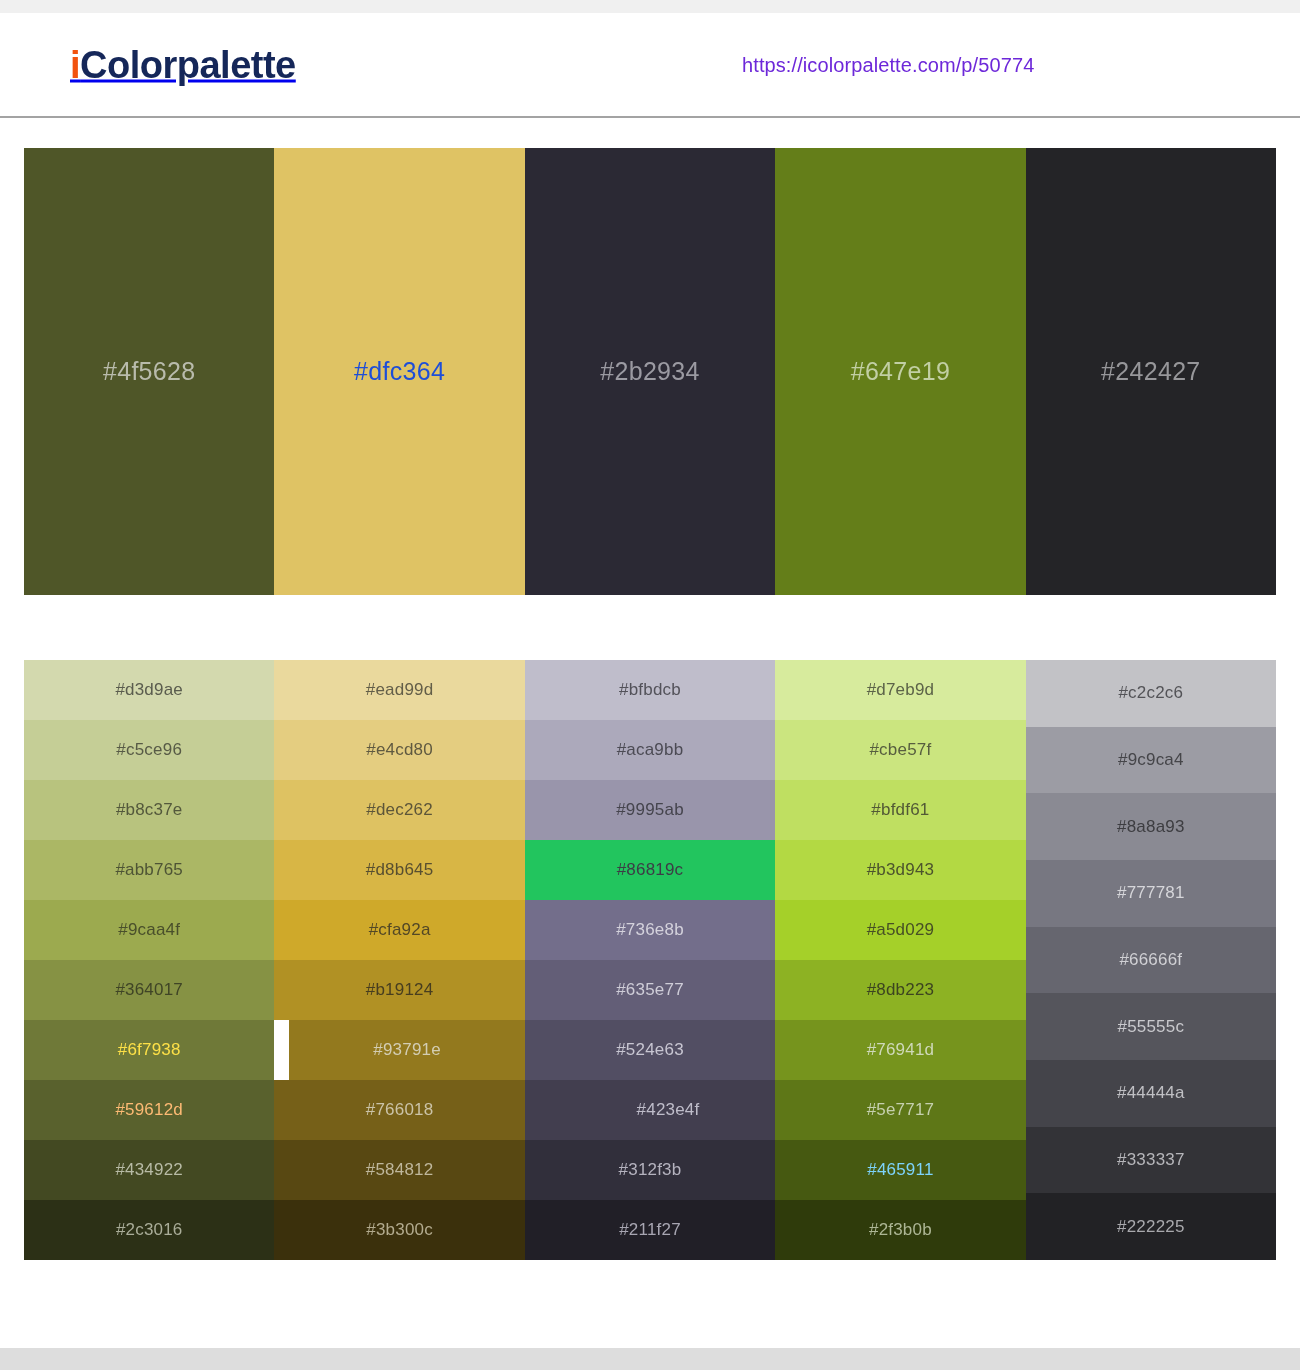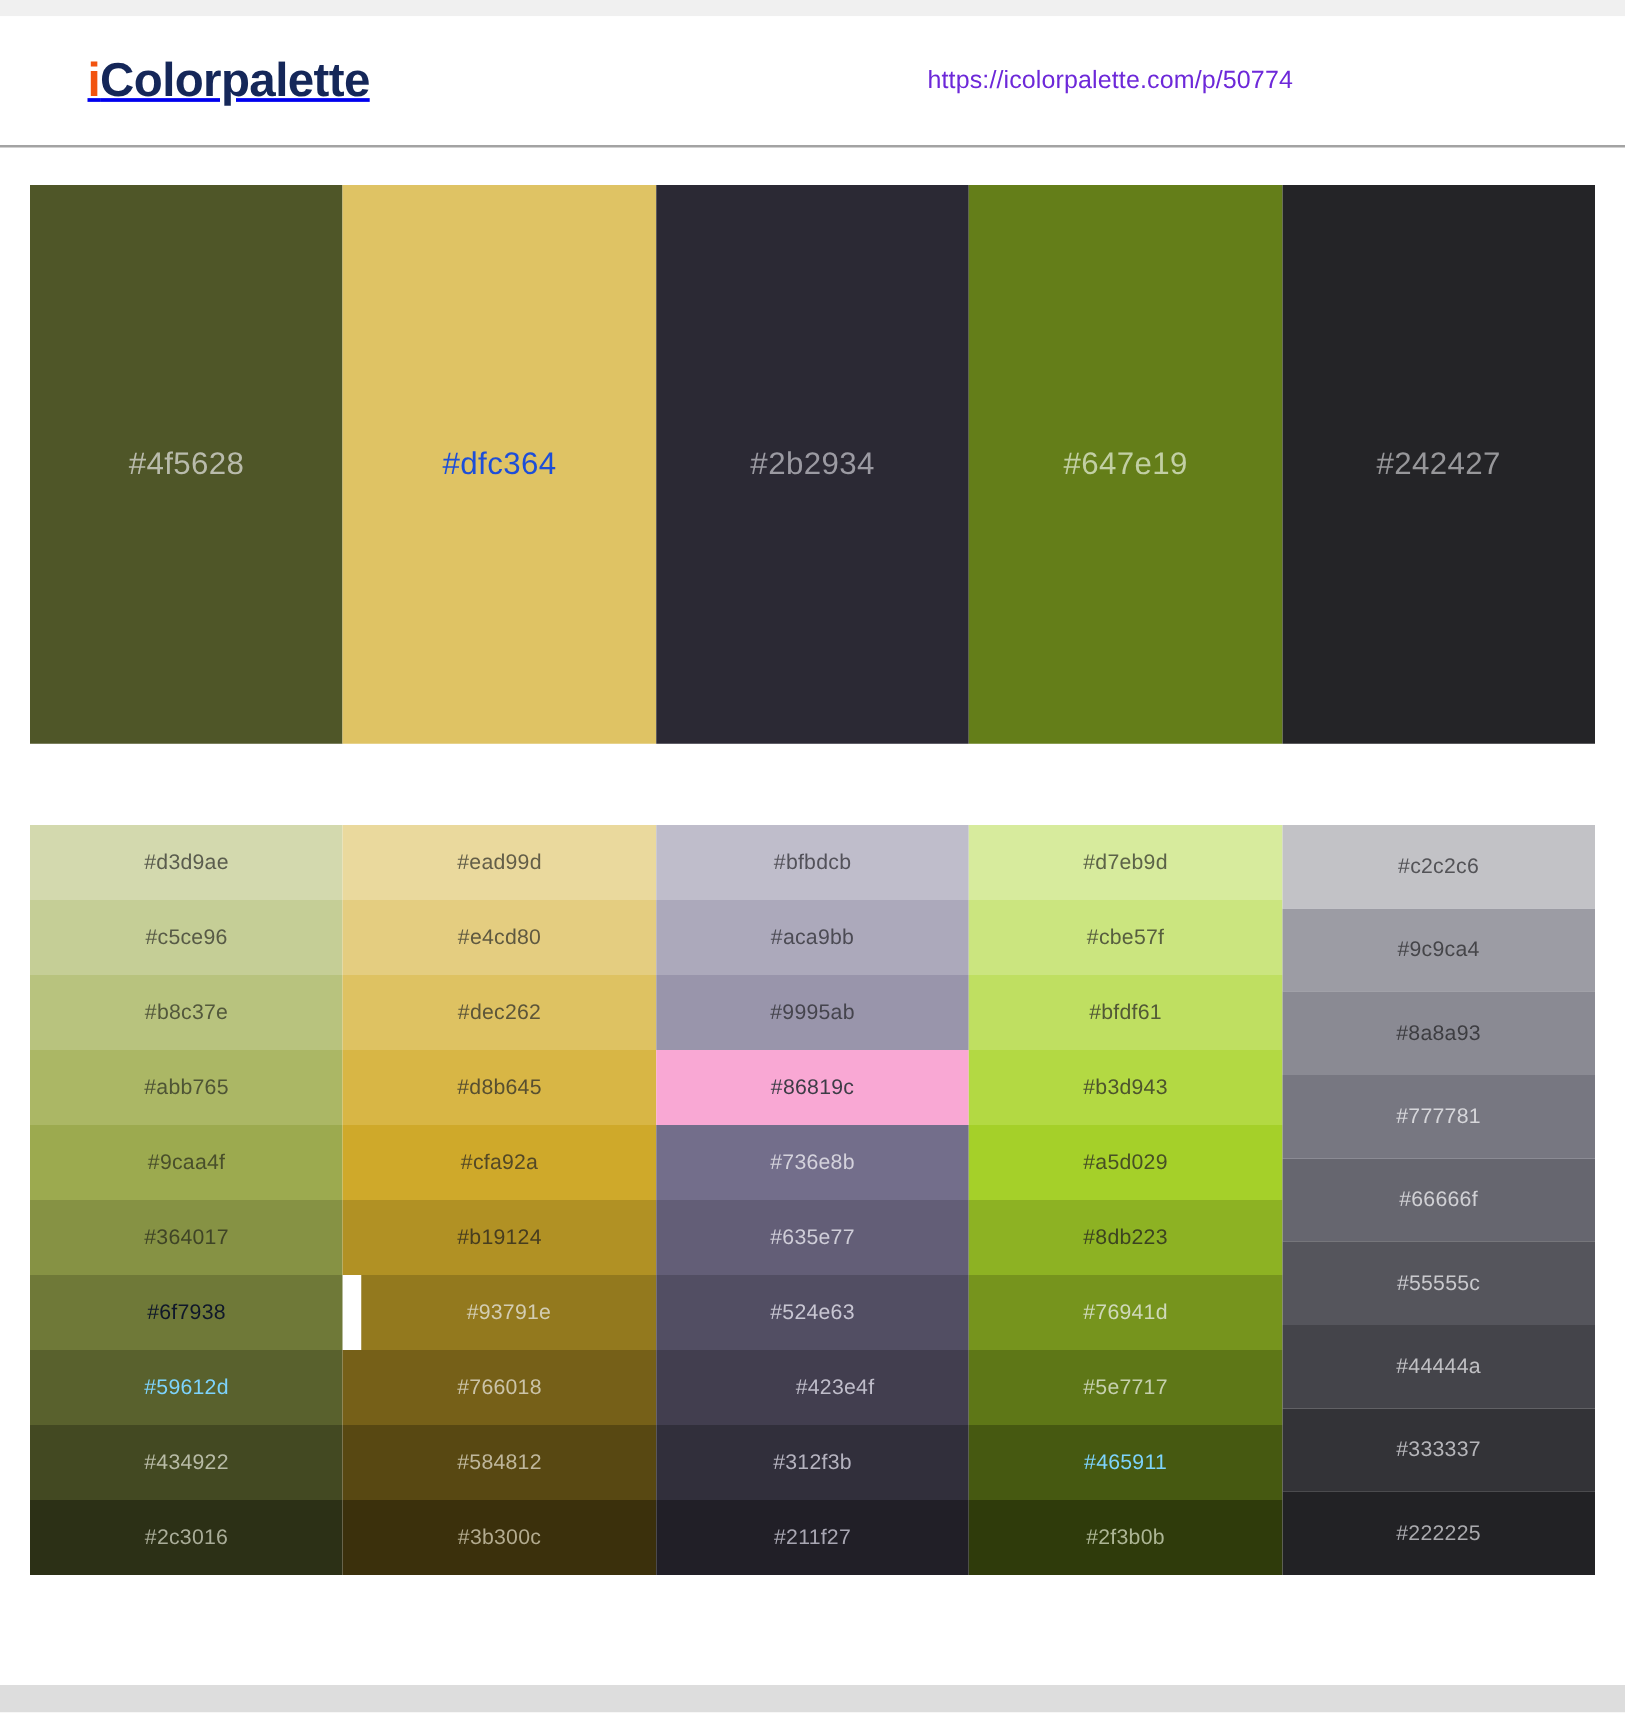--- a/index.html
+++ b/index.html
@@ -123,42 +123,42 @@
     </div>
 
   <div class="shade-grid">
       <div class="shade-col">
         <div class="shade-cell" style="background: rgb(211, 217, 174); color: rgb(90, 92, 78);">#d3d9ae</div>
         <div class="shade-cell" style="background: rgb(197, 206, 150); color: rgb(87, 90, 70);">#c5ce96</div>
         <div class="shade-cell" style="background: rgb(184, 195, 126); color: rgb(83, 88, 60);">#b8c37e</div>
         <div class="shade-cell" style="background: rgb(171, 183, 101); color: rgb(78, 84, 53);">#abb765</div>
         <div class="shade-cell" style="background: rgb(156, 170, 79); color: rgb(73, 79, 43);">#9caa4f</div>
         <div class="shade-cell" style="background: rgb(134, 146, 68); color: rgb(63, 68, 38);">#364017</div>
-        <div class="shade-cell" style="background: rgb(111, 121, 56); color: #0f172a;">#6f7938</div>
-        <div class="shade-cell" style="background: rgb(89, 97, 45); color: #7dd3fc;">#59612d</div>
+        <div class="shade-cell" style="background: rgb(111, 121, 56); color: #fde047;">#6f7938</div>
+        <div class="shade-cell" style="background: rgb(89, 97, 45); color: #fdba74;">#59612d</div>
         <div class="shade-cell" style="background: rgb(67, 73, 34); color: rgb(184, 187, 166);">#434922</div>
         <div class="shade-cell" style="background: rgb(44, 48, 22); color: rgb(170, 173, 153);">#2c3016</div>
       </div>
       <div class="shade-col">
         <div class="shade-cell" style="background: rgb(234, 217, 157); color: rgb(99, 94, 72);">#ead99d</div>
         <div class="shade-cell" style="background: rgb(228, 205, 128); color: rgb(95, 89, 64);">#e4cd80</div>
         <div class="shade-cell" style="background: rgb(222, 194, 98); color: rgb(92, 85, 57);">#dec262</div>
         <div class="shade-cell" style="background: rgb(216, 182, 69); color: rgb(88, 79, 48);">#d8b645</div>
         <div class="shade-cell" style="background: rgb(207, 169, 42); color: rgb(83, 72, 38);">#cfa92a</div>
         <div class="shade-cell" style="background: rgb(177, 145, 36); color: rgb(71, 61, 31);">#b19124</div>
         <div class="shade-cell" style="background: rgb(147, 121, 30); color: rgb(211, 205, 179); margin-left: 15px;">#93791e</div>
         <div class="shade-cell" style="background: rgb(118, 96, 24); color: rgb(203, 195, 168);">#766018</div>
         <div class="shade-cell" style="background: rgb(88, 72, 18); color: rgb(191, 183, 156);">#584812</div>
         <div class="shade-cell" style="background: rgb(59, 48, 12); color: rgb(179, 171, 143);">#3b300c</div>
       </div>
       <div class="shade-col">
         <div class="shade-cell" style="background: rgb(191, 189, 203); color: rgb(83, 82, 90);">#bfbdcb</div>
         <div class="shade-cell" style="background: rgb(172, 169, 187); color: rgb(76, 75, 84);">#aca9bb</div>
         <div class="shade-cell" style="background: rgb(153, 149, 171); color: rgb(69, 68, 77);">#9995ab</div>
-        <div class="shade-cell" style="background: #f9a8d4; color: rgb(61, 60, 70);">#86819c</div>
+        <div class="shade-cell" style="background: #22c55e; color: rgb(61, 60, 70);">#86819c</div>
         <div class="shade-cell" style="background: rgb(115, 110, 139); color: rgb(212, 210, 220);">#736e8b</div>
         <div class="shade-cell" style="background: rgb(99, 94, 119); color: rgb(207, 205, 216);">#635e77</div>
         <div class="shade-cell" style="background: rgb(82, 78, 99); color: rgb(200, 198, 210);">#524e63</div>
         <div class="shade-cell" style="background: rgb(66, 62, 79); color: rgb(191, 189, 202); padding-left: 36px;">#423e4f</div>
         <div class="shade-cell" style="background: rgb(49, 47, 59); color: rgb(181, 179, 191);">#312f3b</div>
         <div class="shade-cell" style="background: rgb(33, 31, 39); color: rgb(168, 166, 178);">#211f27</div>
       </div>
       <div class="shade-col">
         <div class="shade-cell" style="background: rgb(215, 235, 157); color: rgb(92, 99, 72);">#d7eb9d</div>
         <div class="shade-cell" style="background: rgb(203, 229, 127); color: rgb(87, 94, 63);">#cbe57f</div>

